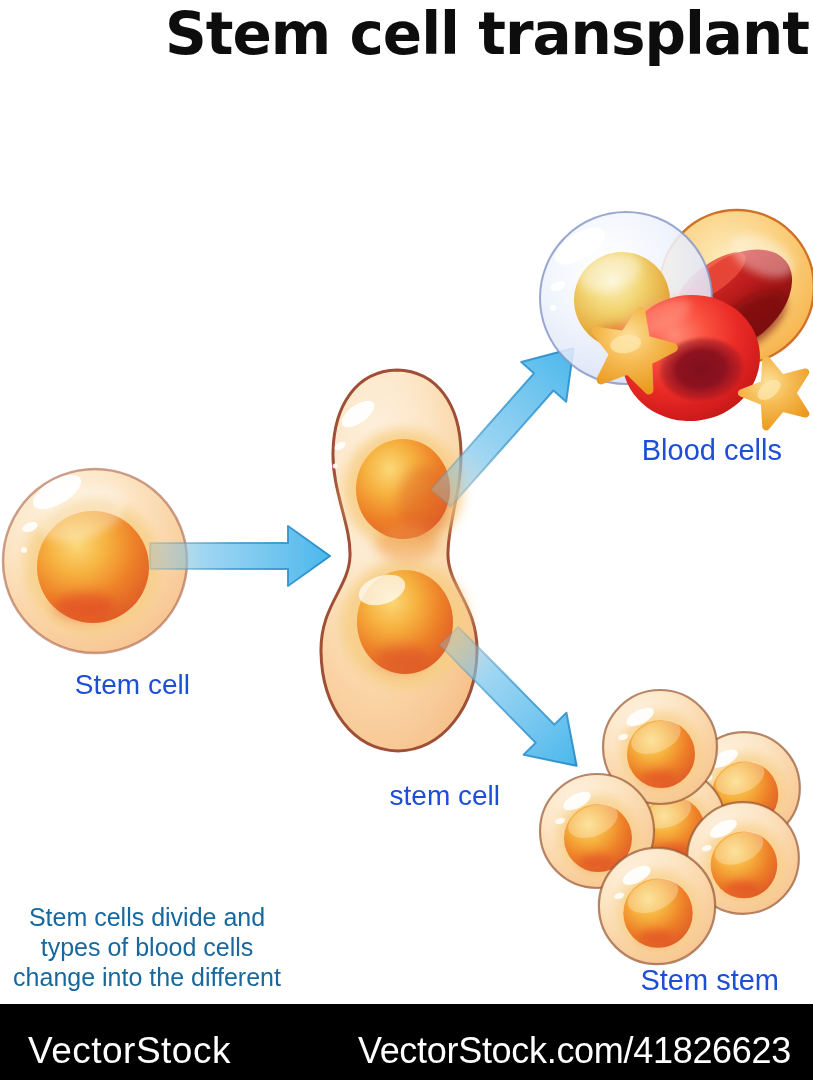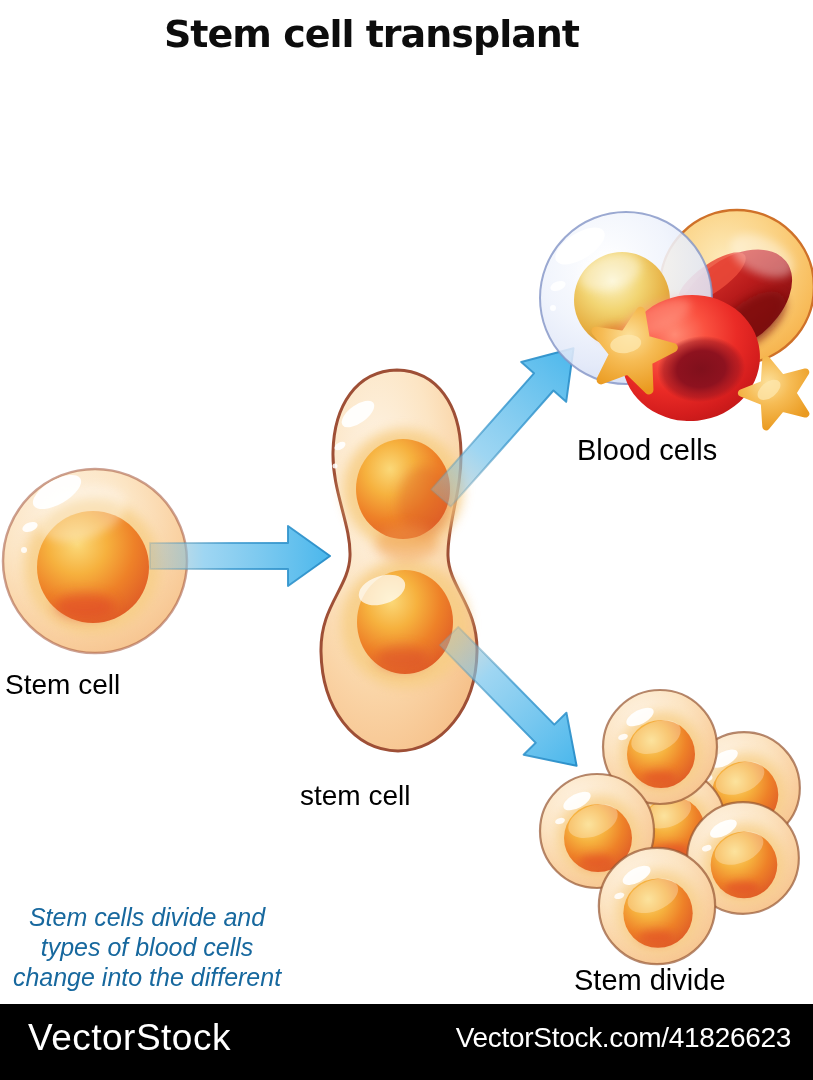--- a/index.html
+++ b/index.html
@@ -1,46 +1,46 @@
 <!DOCTYPE html>
 <html><head>
 <meta charset="utf-8">
 <style>
   html,body { margin:0; padding:0; background:#ffffff; }
   .canvas {
     position:relative; width:813px; height:1080px; background:#ffffff;
     overflow:hidden; font-family:"Liberation Sans", sans-serif;
   }
   .title {
-    position:absolute; left:164px; right:4px; top:0px; height:70px;
-    text-align:left; font-family:"DejaVu Sans", sans-serif;
-    font-weight:700; font-size:38px; letter-spacing:-1px; color:#0d0d0d;
+    position:absolute; left:141px; right:4px; top:0px; height:70px;
+    text-align:right; font-family:"DejaVu Sans", sans-serif;
+    font-weight:700; font-size:58px; letter-spacing:-1px; color:#0d0d0d;
     line-height:68px; white-space:nowrap;
   }
   .art { position:absolute; left:0; top:0; }
   .lbl {
-    position:absolute; text-align:left; color:#000000;
+    position:absolute; text-align:right; color:#1d4ed8;
     font-family:"Liberation Sans", sans-serif;
   }
   .stem-cell-lbl  { left:5px;   top:669px; width:185px; font-size:28px; }
   .dividing-lbl   { left:300px; top:779px; width:200px; font-size:28px; line-height:33px; }
   .blood-cells-lbl{ left:577px; top:434px; width:205px; font-size:29px; }
   .stem-cells-lbl { left:574px; top:964px; width:205px; font-size:29px; }
   .caption {
     position:absolute; left:2px; top:902px; width:290px; text-align:center;
-    font-size:25px; line-height:30px; color:#17689e; font-weight:400;font-style:italic;
+    font-size:25px; line-height:30px; color:#17689e; font-weight:400;
   }
   .footer {
     position:absolute; left:0; top:1004px; width:813px; height:76px;
-    background:#000000; display:flex; align-items:center;
+    background:#000000; display:flex; align-items:flex-end;
     justify-content:space-between; box-sizing:border-box;
     padding:0 22px 8px 28px;
   }
   .footer-logo   { color:#ffffff; font-size:37px; letter-spacing:0.5px; }
-  .footer-credit { color:#ffffff; font-size:28px; letter-spacing:-0.3px; }
+  .footer-credit { color:#ffffff; font-size:36px; letter-spacing:-0.3px; }
 </style>
 </head>
 <body>
 
 <div class="canvas">
 
   <svg class="art" width="813" height="1080" viewBox="0 0 813 1080" aria-hidden="true">
     <defs>
       <radialGradient id="bodyGrad" cx="36%" cy="28%" r="80%">
         <stop offset="0" stop-color="#fef5e8"></stop>
@@ -210,21 +210,21 @@
   <div class="title">Stem cell transplant</div>
 
   <div class="lbl stem-cell-lbl">Stem cell</div>
 
   <div class="lbl dividing-lbl">
     <div>stem cell</div>
   </div>
 
   <div class="lbl blood-cells-lbl">Blood cells</div>
 
-  <div class="lbl stem-cells-lbl">Stem divide</div>
+  <div class="lbl stem-cells-lbl">Stem stem</div>
 
   <div class="caption">
     <div>Stem cells divide and</div>
     <div>types of blood cells</div>
     <div>change into the different</div>
   </div>
 
   <div class="footer">
     <div class="footer-logo">VectorStock</div>
     <div class="footer-credit">VectorStock.com/41826623</div>

